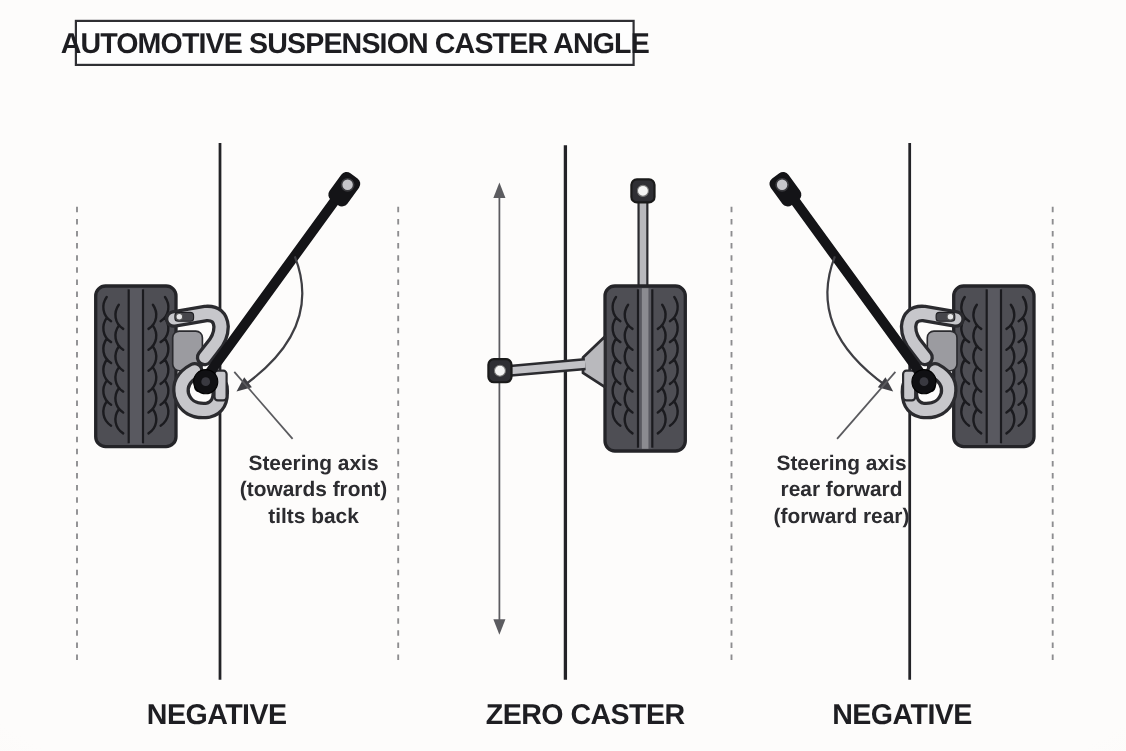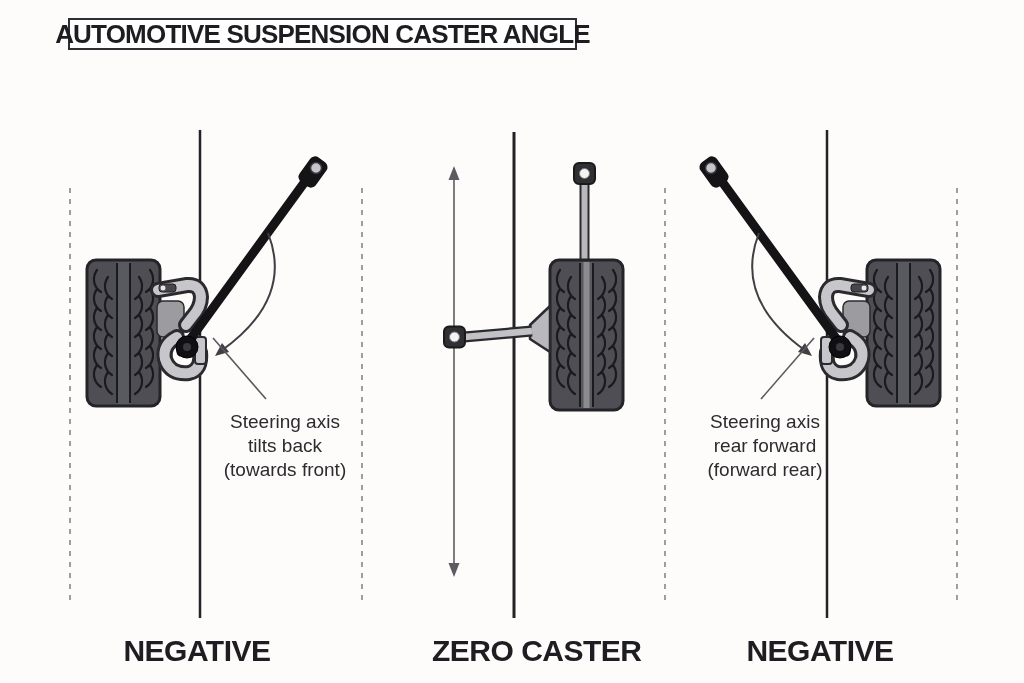--- a/index.html
+++ b/index.html
@@ -8,36 +8,36 @@
     --metal_light:#c7c7cb; --metal_mid:#9b9ba0; --metal_dark:#3c3c41;
     --rod:#141417; --dashed_line:#8d8d8f; --arrow_gray:#5c5c60; --text:#26262a;
   }
   html,body{margin:0;padding:0;background:#fff;}
   .stage{
     position:relative;width:1024px;height:683px;overflow:hidden;
     background:radial-gradient(130% 130% at 50% 45%, var(--background,#fdfcfb) 55%, var(--background_edge,#efeeec) 100%);
     font-family:"Liberation Sans", sans-serif;color:var(--text,#26262a);
   }
   .title-box{
-    position:absolute;left:68px;top:18px;width:509px;height:32px;
+    position:absolute;left:68px;top:18px;width:509px;height:42px;
     border:2.5px solid #2f2f33;background:#fefefe;box-sizing:border-box;
     display:flex;align-items:center;justify-content:center;
     font-size:26px;font-weight:700;letter-spacing:-0.8px;color:#1d1d21;white-space:nowrap;
   }
   .svg-layer{position:absolute;left:0;top:0;}
   .caption{
     position:absolute;width:200px;text-align:center;
-    font-size:19px;line-height:24px;font-weight:400;color:#2c2c30;
+    font-size:19px;line-height:24px;font-weight:700;color:#2c2c30;
   }
   .caption span{display:block;}
   .caption-left{left:185px;top:410px;}
   .caption-right{left:665px;top:410px;}
   .axis-label{
     position:absolute;width:200px;top:634px;text-align:center;
-    font-size:30px;font-weight:700;letter-spacing:-0.5px;color:#1e1e22;white-space:nowrap;
+    font-size:26px;font-weight:700;letter-spacing:-0.5px;color:#1e1e22;white-space:nowrap;
   }
   .label-negative{left:97px;}
   .label-zero{left:432px;}
   .label-positive{left:720px;}
 
   .ref-solid{stroke:var(--ink,#232327);stroke-width:2.5;}
   .ref-solid-mid{stroke:var(--ink,#232327);stroke-width:3;}
   .ref-dashed{stroke:var(--dashed_line,#8d8d8f);stroke-width:1.7;stroke-dasharray:5 6;}
   .dbl-arrow{stroke:var(--arrow_gray,#5c5c60);stroke-width:1.6;}
   .dbl-arrow-head{fill:var(--arrow_gray,#5c5c60);}
@@ -152,22 +152,22 @@
         <polygon class="arc-head" points="215,356 222,343 229,352"></polygon>
       </g>
       <line class="pointer" x1="266" y1="399" x2="213" y2="338"></line>
     </g>
 
     <use href="#negative-diagram" transform="translate(1027,0) scale(-1,1)"></use>
   </svg>
 
   <div class="caption caption-left">
     <span>Steering axis</span>
+    <span>(towards front)</span>
     <span>tilts back</span>
-    <span>(towards front)</span>
   </div>
   <div class="caption caption-right">
     <span>Steering axis</span>
     <span>rear forward</span>
     <span>(forward rear)</span>
   </div>
 
   <div class="axis-label label-negative">NEGATIVE</div>
   <div class="axis-label label-zero">ZERO CASTER</div>
   <div class="axis-label label-positive">NEGATIVE</div>

